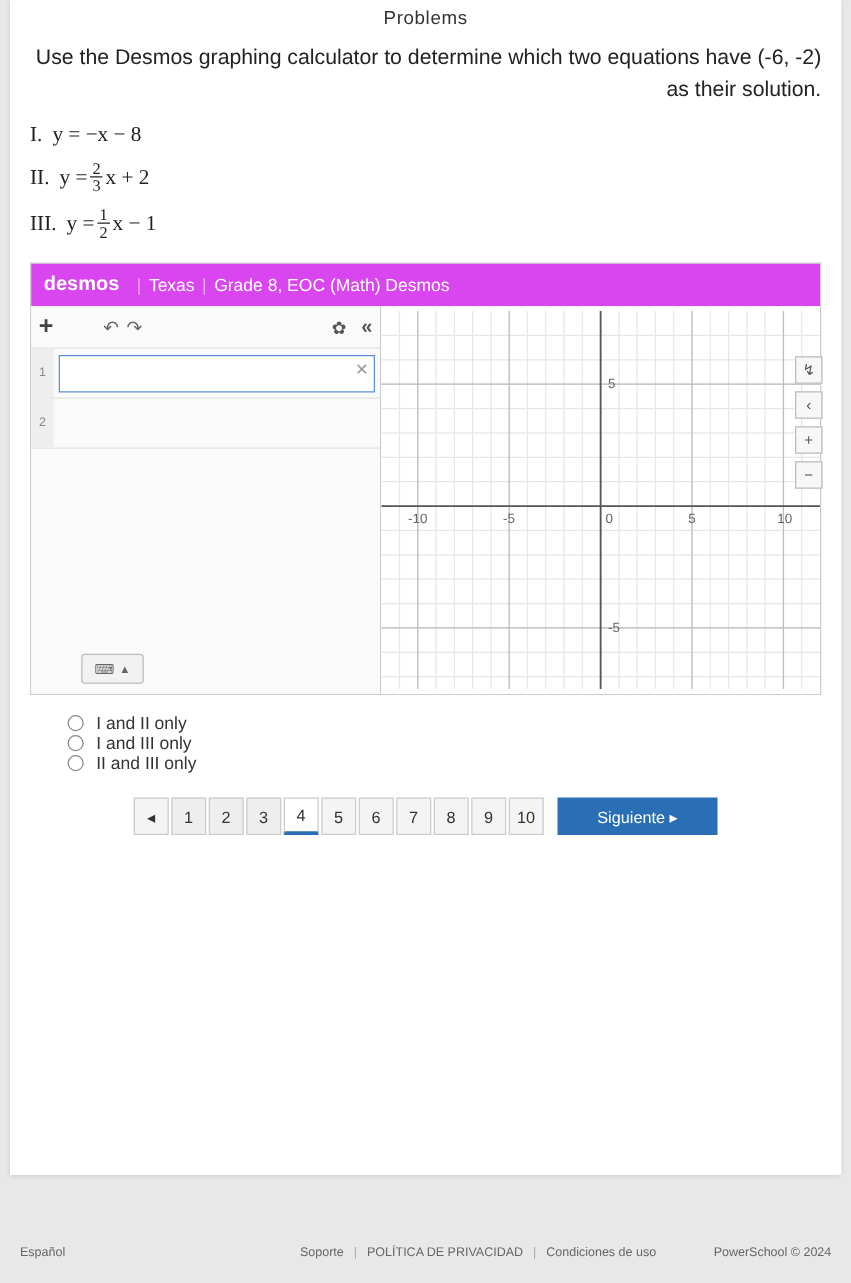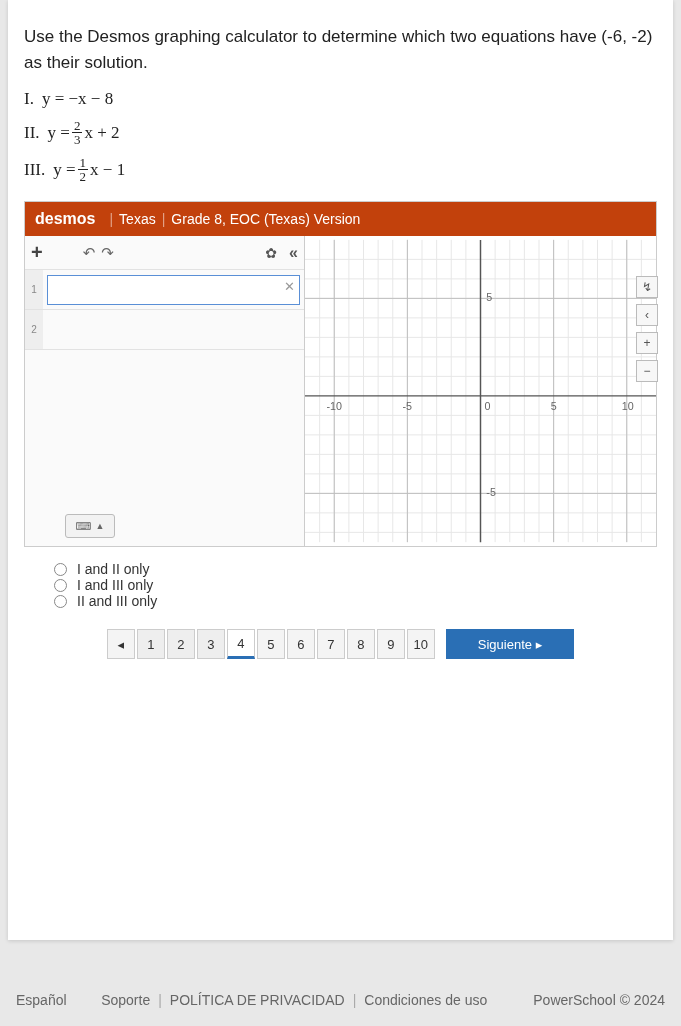--- a/index.html
+++ b/index.html
@@ -24,20 +24,21 @@
   text-align: center;
   margin-top: -18px;
   margin-bottom: 10px;
   letter-spacing: 0.5px;
 }
 .question-text {
   font-size: 17px;
   color: #222;
   line-height: 1.5;
   margin-bottom: 14px;
+  text-align: right;
 }
 .eqs { margin-bottom: 18px; }
 .eq-row {
   font-family: 'Times New Roman', serif;
   font-size: 17px;
   color: #222;
   margin: 10px 0;
   display: flex;
   align-items: center;
 }
@@ -52,21 +53,21 @@
   margin: 0 2px;
 }
 .frac-num { border-bottom: 1px solid #222; padding: 0 2px; }
 .frac-den { padding: 0 2px; }
 
 .desmos-wrap {
   border: 1px solid #ccc;
   margin-bottom: 14px;
 }
 .desmos-header {
-  background: #c2410c;
+  background: #d946ef;
   color: #fff;
   display: flex;
   align-items: center;
   padding: 8px 10px;
   font-size: 14px;
 }
 .desmos-brand { font-weight: bold; font-size: 16px; margin-right: 8px; }
 .d-sep { color: rgba(255,255,255,0.5); margin: 0 6px; }
 .desmos-body { display: flex; height: 310px; position: relative; }
 .desmos-left {
@@ -211,32 +212,33 @@
   margin-left: 10px;
   font-size: 13px;
 }
 
 .footer {
   position: absolute;
   bottom: 18px;
   left: 0; right: 0;
   display: flex;
   align-items: center;
-  font-size: 14px;
+  font-size: 10px;
   color: #666;
   padding: 0 16px;
   gap: 8px;
 }
 .footer .sep { color: #aaa; }
 .footer .spacer { flex: 1; }
 </style>
 </head>
 <body>
 
 <div class="page">
+  <div class="top-partial">Problems</div>
 
   <div class="question-text">Use the Desmos graphing calculator to determine which two equations have (-6, -2) as their solution.</div>
 
   <div class="eqs">
     <div class="eq-row">
       <span class="eq-num">I.</span>
       <span>y = −x − 8</span>
     </div>
     <div class="eq-row">
       <span class="eq-num">II.</span>
@@ -257,21 +259,21 @@
       <span>x − 1</span>
     </div>
   </div>
 
   <div class="desmos-wrap">
     <div class="desmos-header">
       <span class="desmos-brand">desmos</span>
       <span class="d-sep">|</span>
       <span>Texas</span>
       <span class="d-sep">|</span>
-      <span>Grade 8, EOC (Texas) Version</span>
+      <span>Grade 8, EOC (Math) Desmos</span>
     </div>
     <div class="desmos-body">
       <div class="desmos-left">
         <div class="dl-toolbar">
           <span class="dl-plus">+</span>
           <span class="dl-undo-redo">
             <span class="dl-undo">↶</span>
             <span class="dl-redo">↷</span>
           </span>
           <span class="dl-right-tools">

